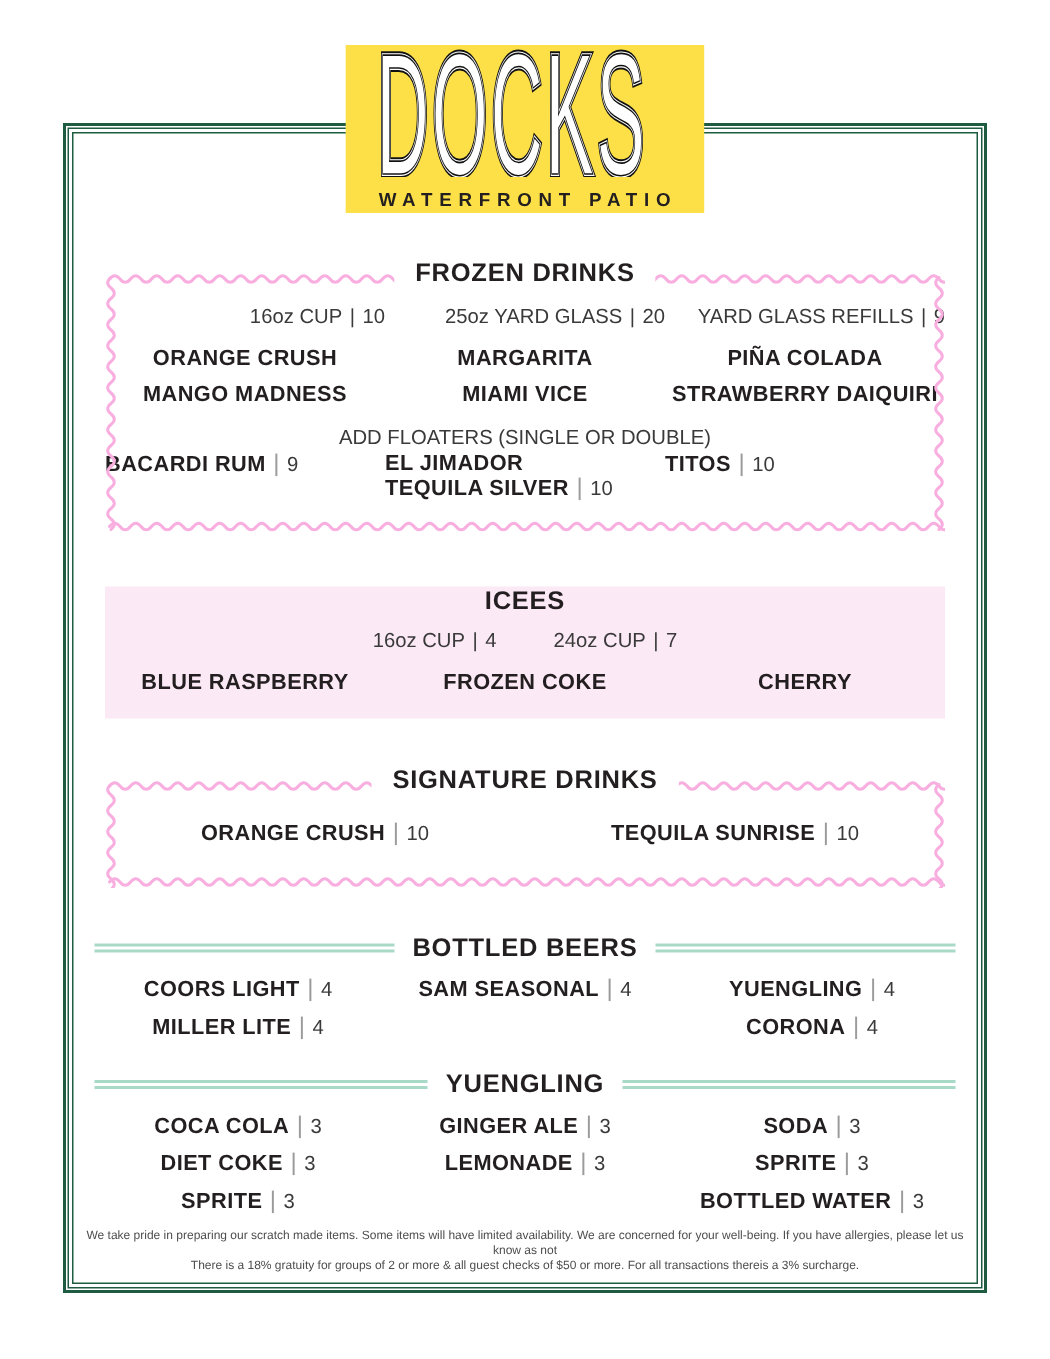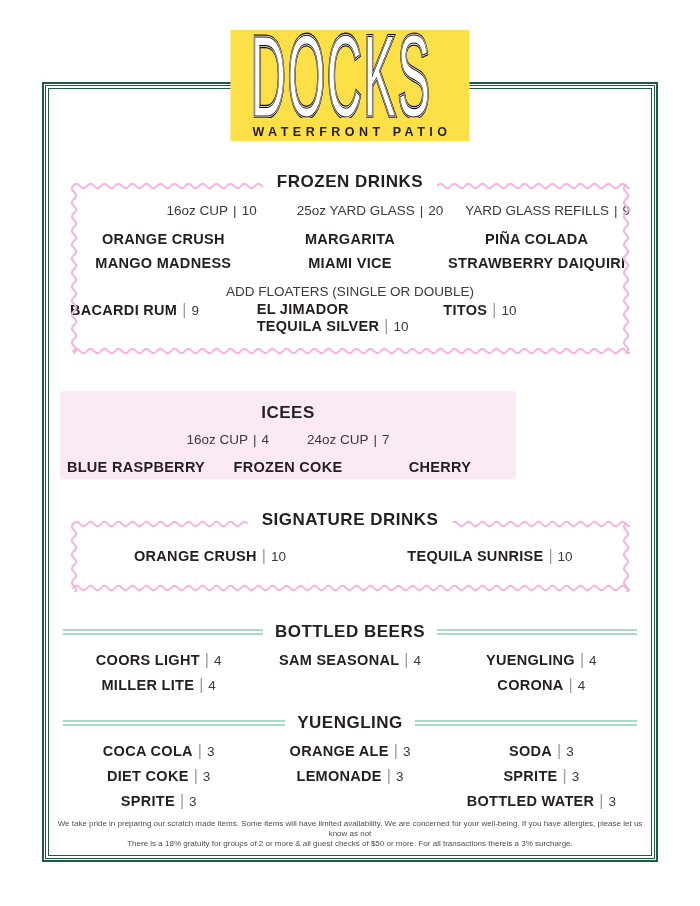--- a/index.html
+++ b/index.html
@@ -44,22 +44,22 @@
   .note{text-align:center;font-size:13.5px;color:var(--soft);margin-top:13px}
   .trio{display:grid;grid-template-columns:1fr 1fr 1fr;margin-top:2px;align-items:start}
   .trio>div{text-align:left}
 
   .item{font-weight:bold;font-size:14.5px;letter-spacing:.3px;white-space:nowrap}
   .bar{color:#9b9b9b;font-weight:400;padding:0 5px}
   .price{font-weight:400;color:var(--soft);font-size:13.5px}
   .plain{font-weight:400;font-size:13.5px;color:var(--soft)}
 
   
-  .icees{position:absolute;left:60px;top:391px;width:456px;height:88px;background:var(--pinkbg);
-    text-align:center;padding-top:12px;z-index:2}
+  .icees{position:absolute;left:70px;top:391px;width:560px;height:88px;background:var(--pinkbg);
+    text-align:center;padding-top:0;z-index:2}
   .icees-title{font-weight:bold;font-size:17px;letter-spacing:.5px}
   .icees-sizes{display:flex;justify-content:center;gap:38px;margin-top:7px}
   .icees .flavors{margin-top:11px}
 
   
   .ruled{position:absolute;left:63px;width:574px;z-index:2}
   .beers{top:622px}
   .bevs{top:713px}
   .ruled-header{display:flex;align-items:center}
   .rule{flex:1;height:6px;border-top:2px solid var(--mint);border-bottom:2px solid var(--mint)}
@@ -182,21 +182,21 @@
       <div class="ruled-title">YUENGLING</div>
       <div class="rule"></div>
     </div>
     <div class="cols">
       <div class="col">
         <div><span class="item">COCA COLA</span><span class="bar">|</span><span class="price">3</span></div>
         <div><span class="item">DIET COKE</span><span class="bar">|</span><span class="price">3</span></div>
         <div><span class="item">SPRITE</span><span class="bar">|</span><span class="price">3</span></div>
       </div>
       <div class="col">
-        <div><span class="item">ORANGE ALE</span><span class="bar">|</span><span class="price">3</span></div>
+        <div><span class="item">GINGER ALE</span><span class="bar">|</span><span class="price">3</span></div>
         <div><span class="item">LEMONADE</span><span class="bar">|</span><span class="price">3</span></div>
       </div>
       <div class="col">
         <div><span class="item">SODA</span><span class="bar">|</span><span class="price">3</span></div>
         <div><span class="item">SPRITE</span><span class="bar">|</span><span class="price">3</span></div>
         <div><span class="item">BOTTLED WATER</span><span class="bar">|</span><span class="price">3</span></div>
       </div>
     </div>
   </div>
 

